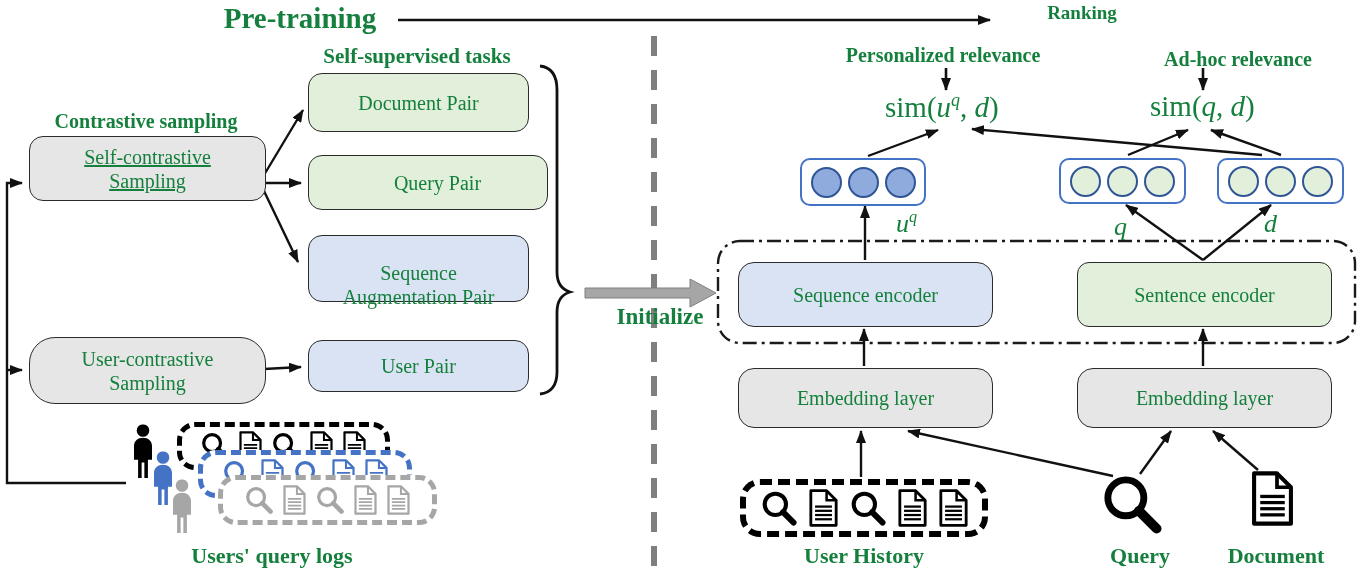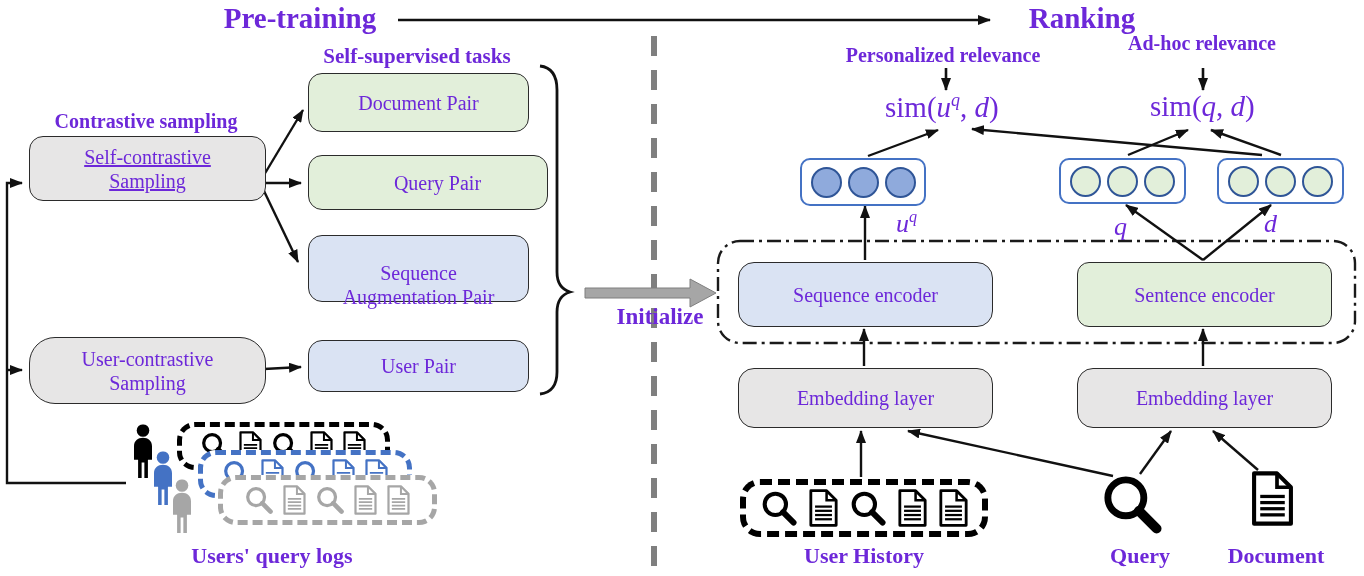--- a/index.html
+++ b/index.html
@@ -1,17 +1,17 @@
 <!DOCTYPE html>
 <html><head>
 <meta charset="utf-8">
 <style>
   html,body{margin:0;padding:0;background:#fff;}
   .canvas{position:relative;width:1364px;height:576px;background:#fff;overflow:hidden;
-          font-family:"Liberation Serif", serif;color:#6d28d9;}
+          font-family:"Liberation Serif", serif;color:#15803d;}
   .abs{position:absolute;}
   .lbl{font-weight:bold;text-align:center;line-height:1.15;}
   .box{position:absolute;border:1.6px solid #2b2b2b;border-radius:14px;
        display:flex;align-items:center;justify-content:center;text-align:center;
        font-size:20px;line-height:1.2;}
   .green{background:#e2efda;justify-content:center;}
   .blue{background:#dae3f3;}
   .gray{background:#e7e6e6;}
   .enc{border-radius:16px;}
   .pill{position:absolute;background:#fff;border:2px solid #4472c4;border-radius:10px;
@@ -103,21 +103,21 @@
     <line x1="864" y1="366" x2="864" y2="329" stroke="#111" stroke-width="2.4" marker-end="url(#arw)"></line>
     <line x1="1203" y1="366" x2="1203" y2="329" stroke="#111" stroke-width="2.4" marker-end="url(#arw)"></line>
 
     <line x1="861" y1="477" x2="861" y2="431" stroke="#111" stroke-width="2.4" marker-end="url(#arw)"></line>
     <line x1="1113" y1="476" x2="908" y2="431" stroke="#111" stroke-width="2.4" marker-end="url(#arw)"></line>
     <line x1="1140" y1="474" x2="1171" y2="431" stroke="#111" stroke-width="2.4" marker-end="url(#arw)"></line>
     <line x1="1258" y1="470" x2="1213" y2="431" stroke="#111" stroke-width="2.4" marker-end="url(#arw)"></line>
   </svg>
 
   <div class="abs lbl" style="left:215px;top:2px;width:170px;font-size:29px;">Pre-training</div>
-  <div class="abs lbl" style="left:1020px;top:2px;width:124px;font-size:29px;">Ranking</div>
+  <div class="abs lbl" style="left:1020px;top:2px;width:124px;font-size:19px;">Ranking</div>
   <div class="abs lbl" style="left:297px;top:44px;width:240px;font-size:21px;">Self-supervised tasks</div>
   <div class="abs lbl" style="left:26px;top:110px;width:240px;font-size:20px;">Contrastive sampling</div>
   <div class="abs lbl" style="left:585px;top:304px;width:150px;font-size:23px;">Initialize</div>
 
   <div class="box gray" style="left:29px;top:136px;width:235px;height:63px;text-decoration:underline;">
     <span style="max-width:165px;">Self-contrastive Sampling</span>
   </div>
   <div class="box gray" style="left:29px;top:337px;width:235px;height:65px;border-radius:26px;">
     <span style="max-width:165px;">User-contrastive Sampling</span>
   </div>
@@ -194,21 +194,21 @@
         <use href="#icon-document"></use>
       </svg>
     </div>
   <svg class="abs" style="left:167px;top:479px;color:#a6a6a6;" width="30" height="55" viewBox="0 0 22 40">
       <use href="#icon-person"></use>
     </svg>
 
   <div class="abs lbl" style="left:152px;top:543px;width:240px;font-size:22px;">Users' query logs</div>
 
   <div class="abs lbl" style="left:833px;top:44px;width:220px;font-size:20px;">Personalized relevance</div>
-  <div class="abs lbl" style="left:1092px;top:32px;width:220px;font-size:20px;">Ad-hoc relevance</div>
+  <div class="abs lbl" style="left:1092px;top:48px;width:220px;font-size:20px;text-align:right;">Ad-hoc relevance</div>
 
   <div class="formula" style="left:885px;top:90px;"><span class="rm">sim(</span><span class="math">u</span><sup class="math">q</sup><span class="rm">, </span><span class="math">d</span><span class="rm">)</span></div>
 
   <div class="formula" style="left:1150px;top:90px;"><span class="rm">sim(</span><span class="math">q</span><span class="rm">, </span><span class="math">d</span><span class="rm">)</span></div>
 
   <div class="pill" style="left:800px;top:158px;width:122px;height:44px;">
     <span class="dot dot-blue"></span>
     <span class="dot dot-blue"></span>
     <span class="dot dot-blue"></span>
   </div>

